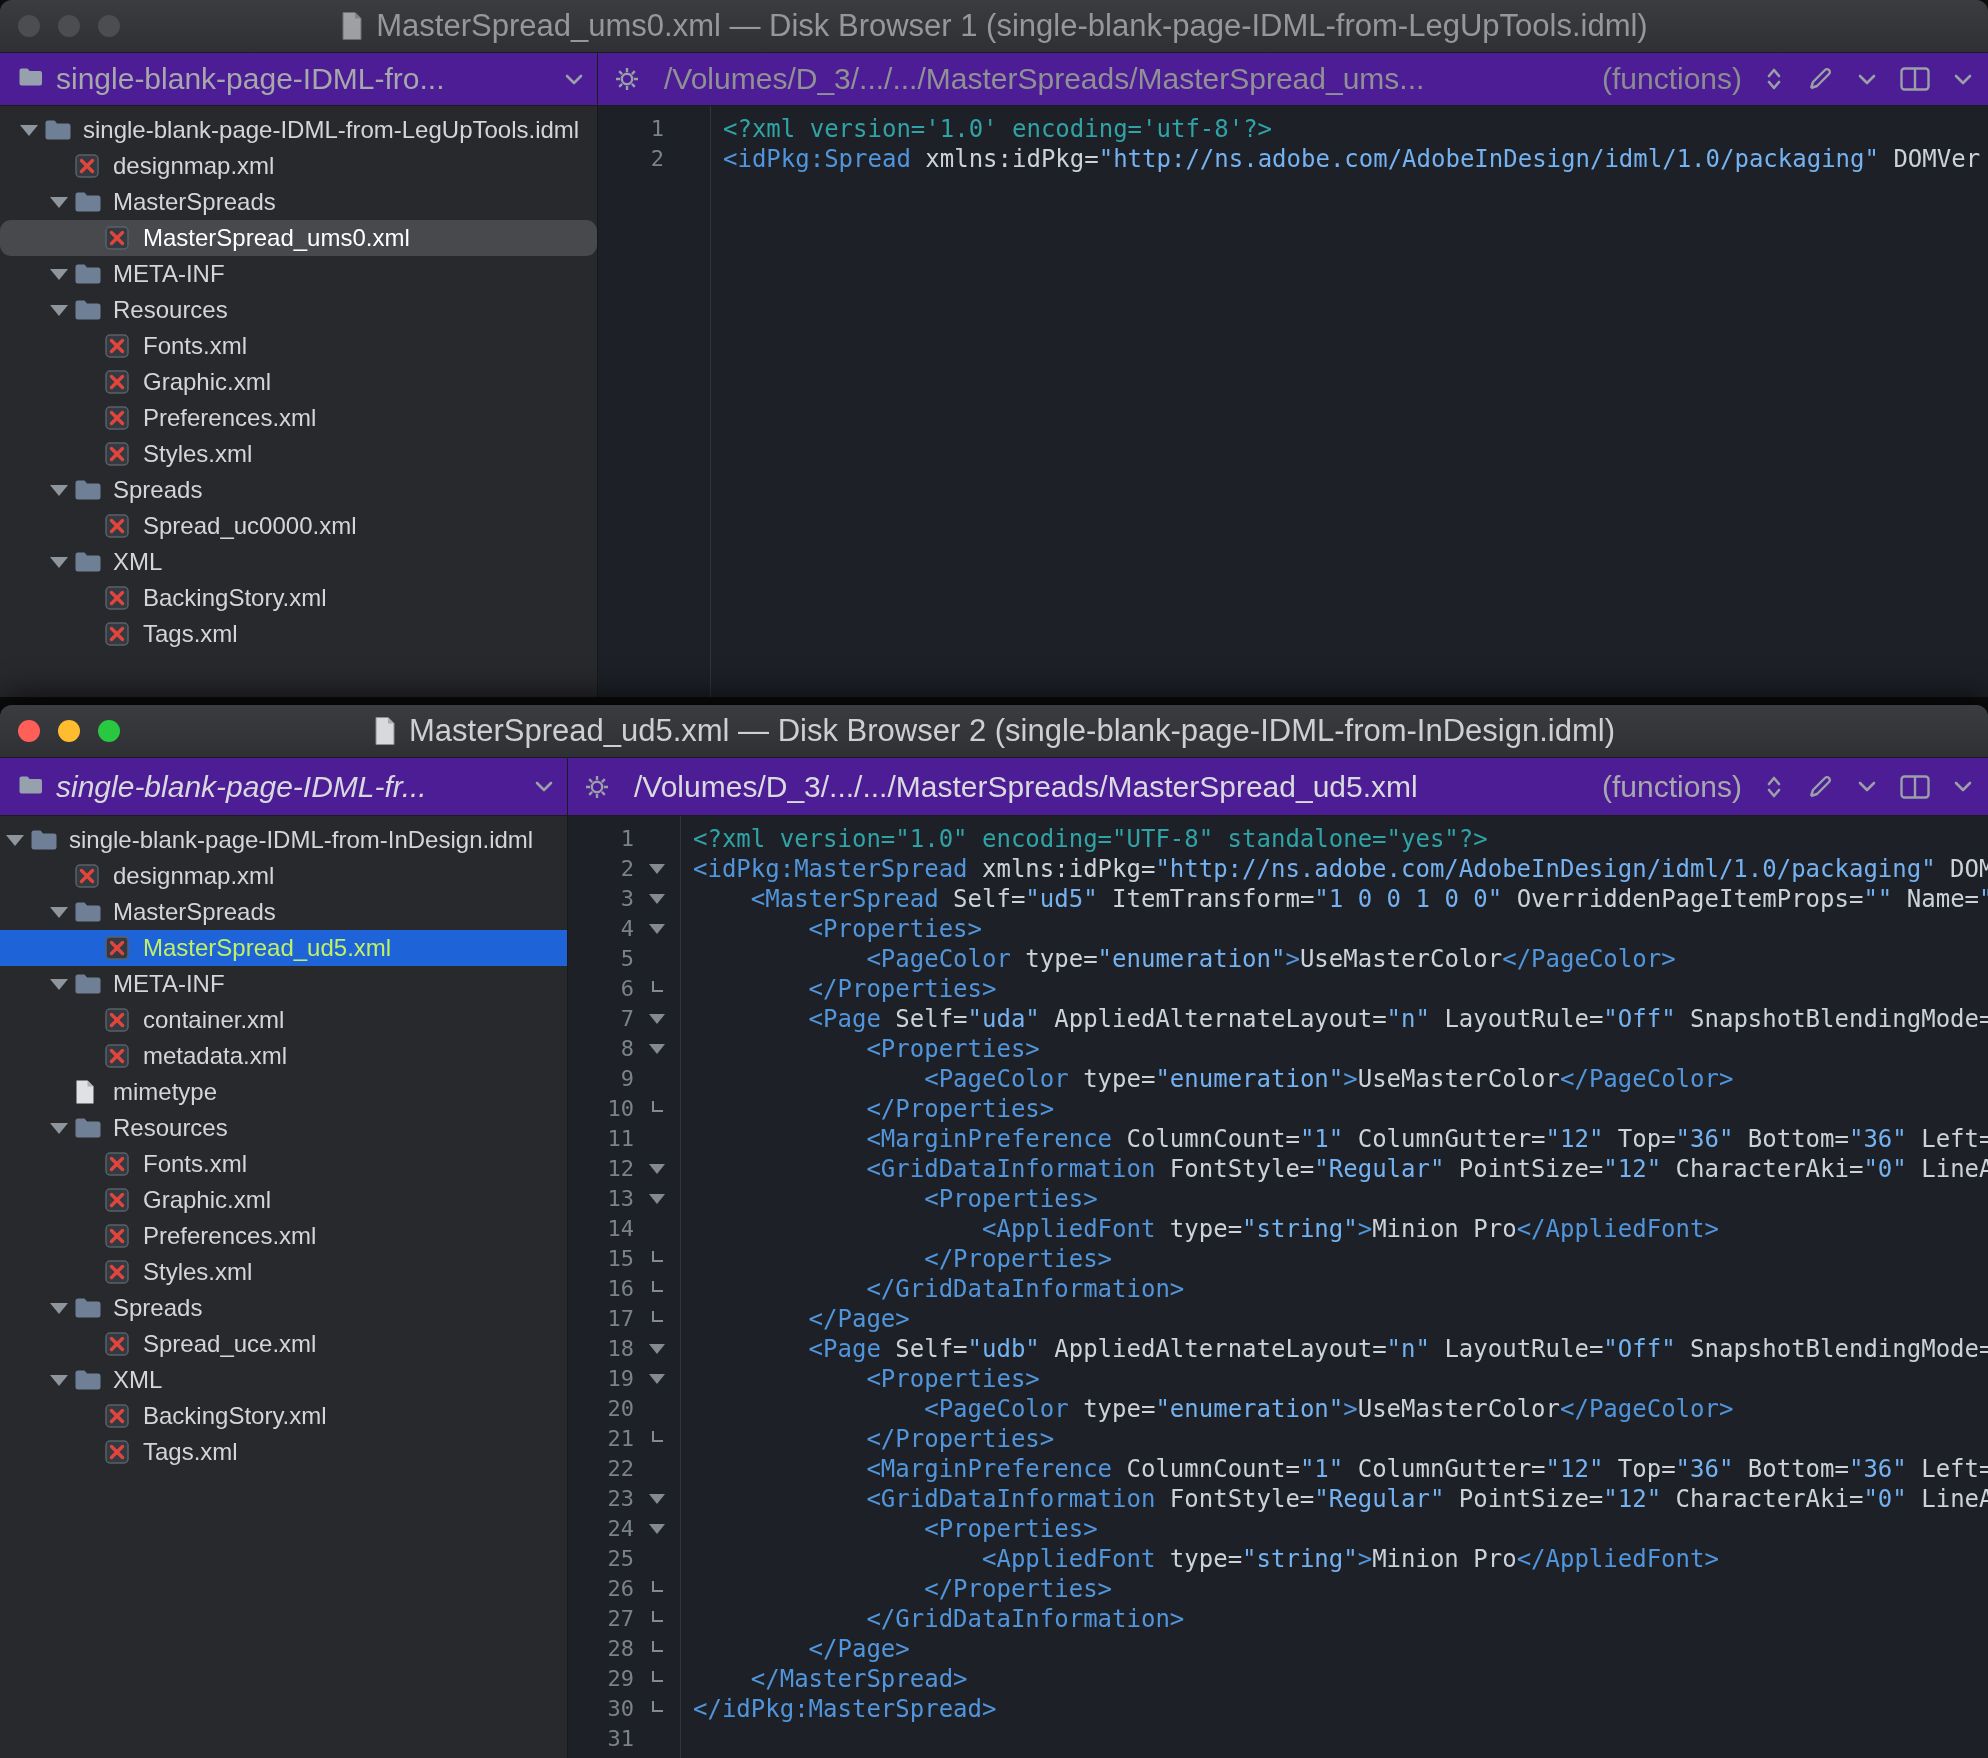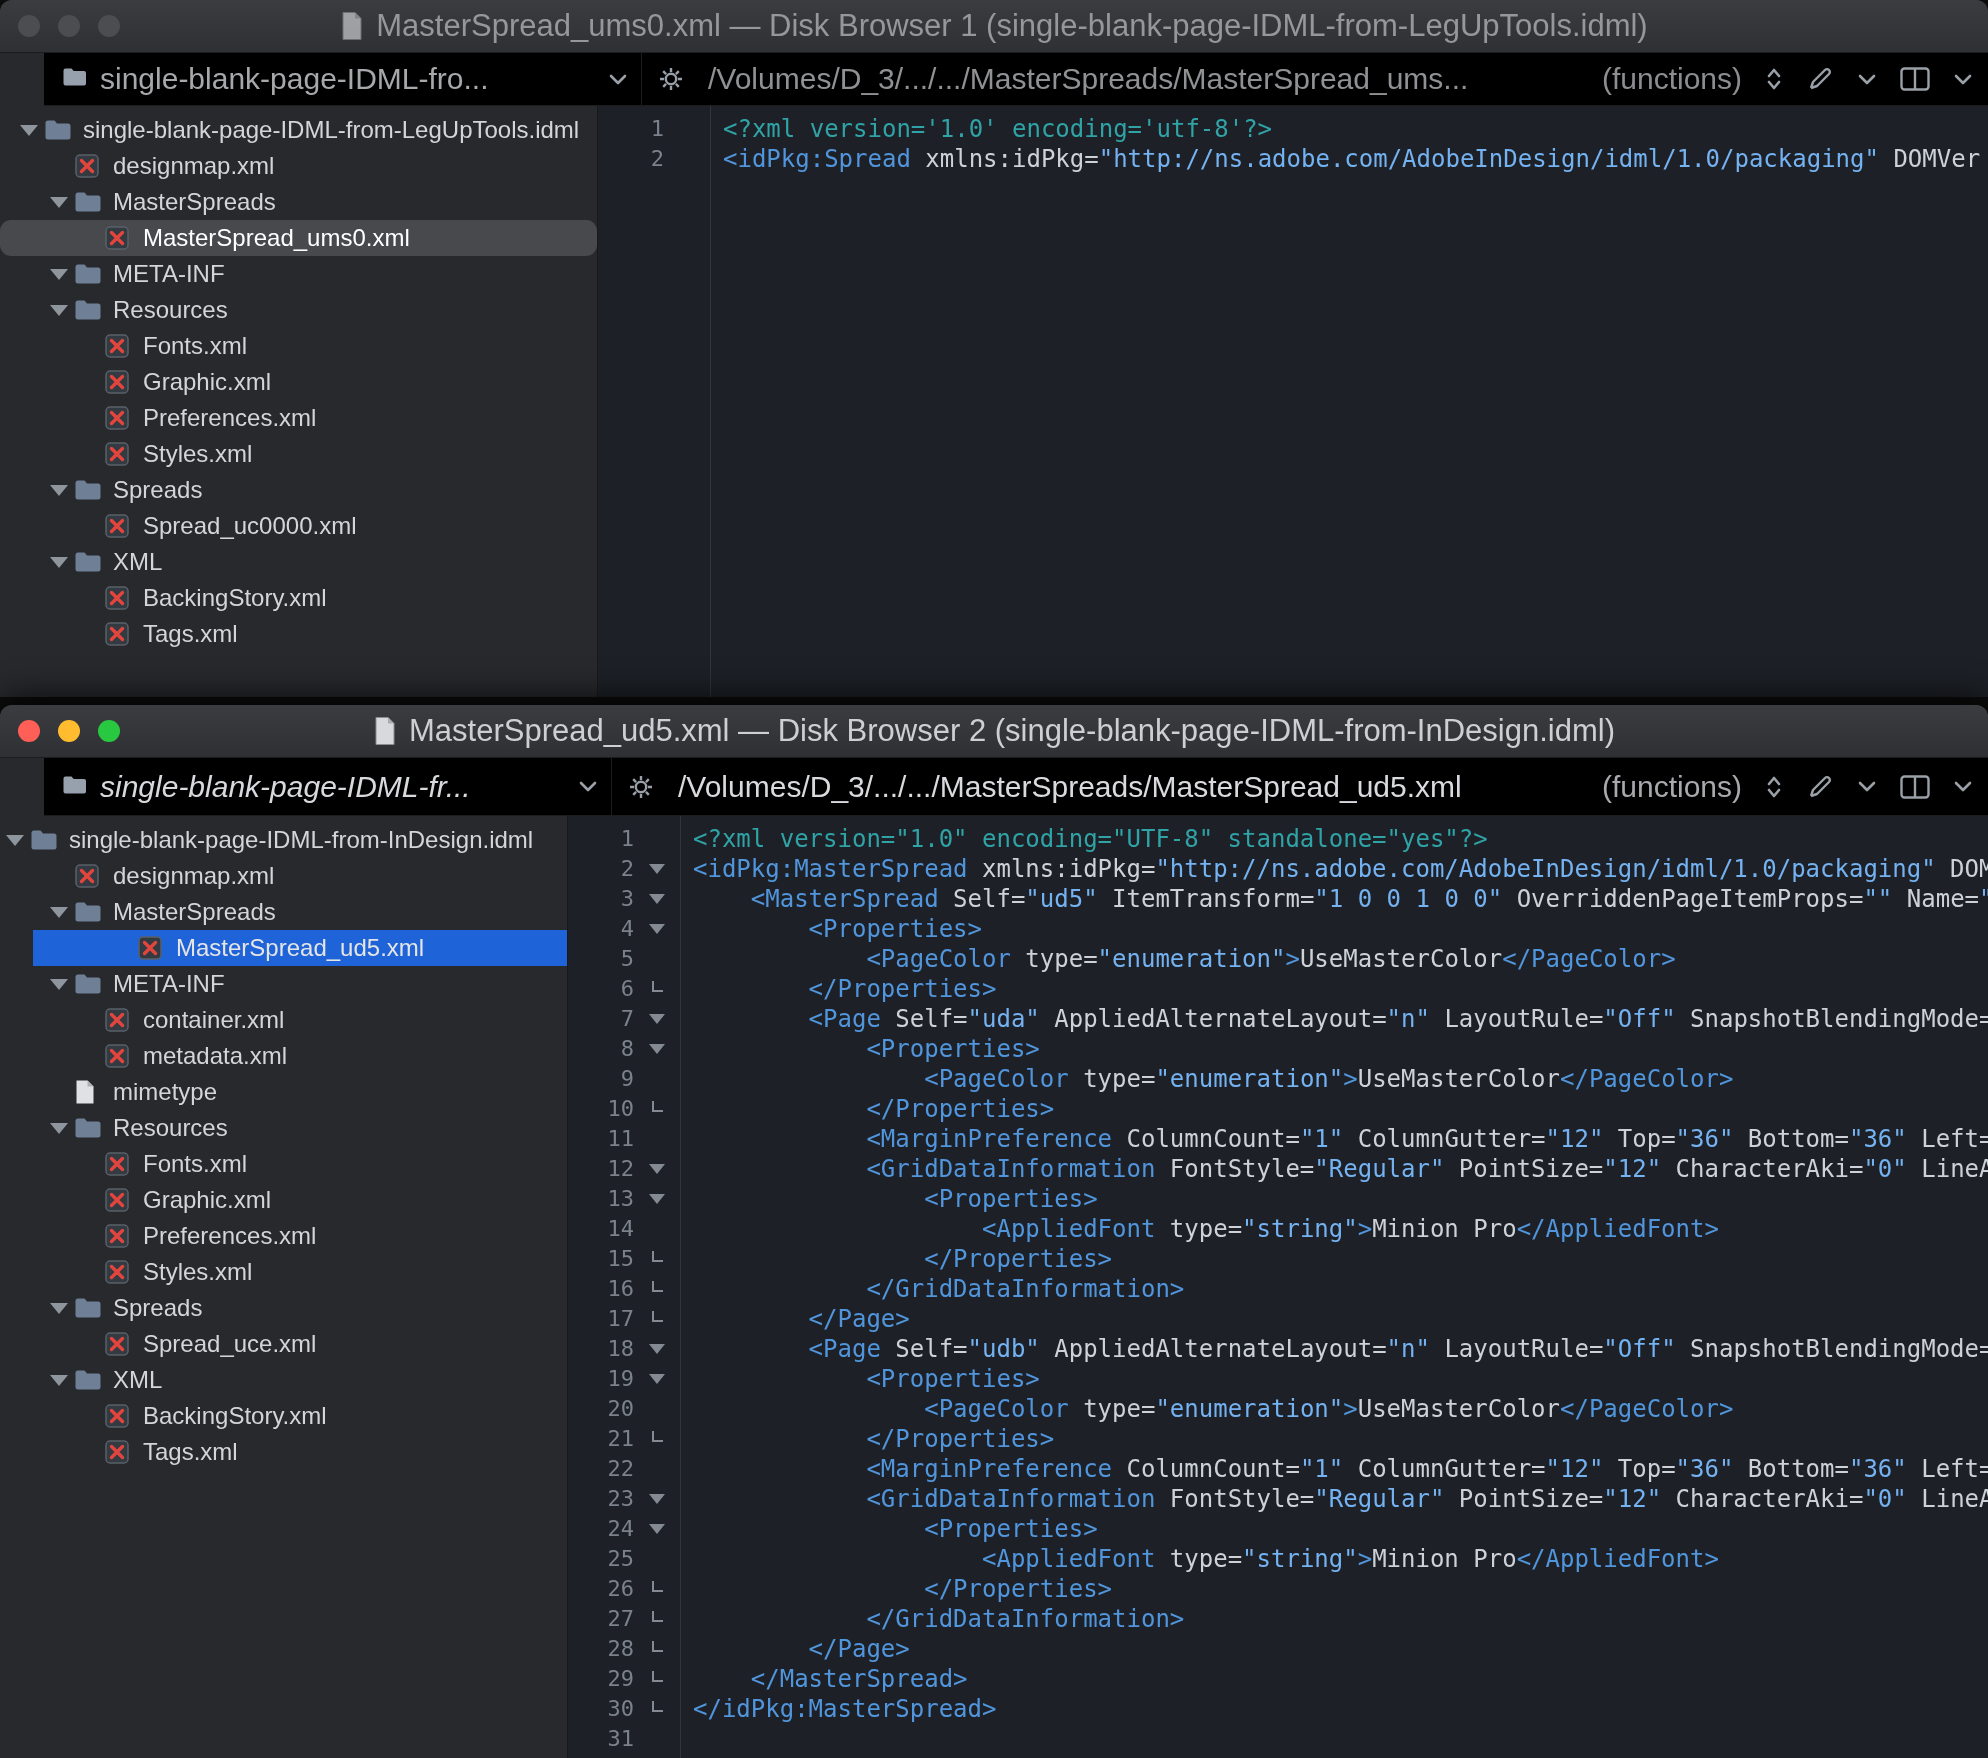--- a/index.html
+++ b/index.html
@@ -14,21 +14,21 @@
   .inactive .tl-btn{background:var(--traffic-inactive);}
   .active .tl-btn:nth-child(1){background:var(--traffic-red);}
   .active .tl-btn:nth-child(2){background:var(--traffic-yellow);}
   .active .tl-btn:nth-child(3){background:var(--traffic-green);}
   .title-wrap{display:flex;align-items:center;gap:12px;max-width:70%;}
   .title{font-size:31px;color:#cdcfd2;white-space:nowrap;overflow:hidden;}
   .inactive .title{color:#95979a;}
   .proxy-icon{display:flex;align-items:center;}
   .inactive .proxy-icon{opacity:.65;}
   
-  .toolbar{background:#000000;border-bottom:1px solid #1b1c1e;display:flex;align-items:stretch;margin-left:44px;}
+  .toolbar{background:#4c1d95;border-bottom:1px solid #1b1c1e;display:flex;align-items:stretch;}
   #w1 .toolbar{height:53px;} #w2 .toolbar{height:58px;}
   .tb-left{display:flex;align-items:center;gap:12px;padding:0 14px 0 18px;border-right:1px solid #1b1c1e;flex:none;}
   #w1 .tb-left{width:598px;} #w2 .tb-left{width:568px;font-style:italic;}
   .tb-name{font-size:30px;color:#d7d9dc;white-space:nowrap;overflow:hidden;flex:1;}
   .inactive .tb-name{color:#a6a8ab;}
   .tb-right{flex:1;display:flex;align-items:center;gap:24px;padding:0 16px;min-width:0;}
   .tb-path{font-size:30px;color:#d8dadd;white-space:nowrap;overflow:hidden;flex:1;}
   .inactive .tb-path{color:#8f9194;}
   .fn-label{font-size:30px;color:#a7a9ac;white-space:nowrap;}
   .inactive .fn-label{color:#8b8d90;}
@@ -36,21 +36,21 @@
   
   .content{display:flex;}
   #w1 .content{height:591px;} #w2 .content{height:942px;}
   .sidebar{background:#28292d;border-right:1px solid #18191b;overflow:hidden;padding-top:6px;flex:none;}
   #w1 .sidebar{width:598px;} #w2 .sidebar{width:568px;}
   .editor{flex:1;background:#1d2127;overflow:hidden;padding-top:8px;position:relative;font-family:"DejaVu Sans Mono","Liberation Mono",monospace;font-size:24px;min-width:0;}
   .editor::before{content:"";position:absolute;left:112px;top:0;bottom:0;width:1px;background:#31353c;}
   
   .tree-row{height:36px;display:flex;align-items:center;font-size:24px;color:#d3d5d8;white-space:nowrap;overflow:hidden;}
   .tree-row.sel-gray{background:var(--selection-gray);color:#ffffff;border-radius:11px;}
-  .tree-row.sel-blue{background:var(--selection-blue);color:#e5e5e5;margin-left:33px;}
+  .tree-row.sel-blue{background:var(--selection-blue);color:#bef264;}
   .tw{width:30px;flex:none;display:flex;align-items:center;justify-content:center;}
   .tri{width:0;height:0;border-left:9px solid transparent;border-right:9px solid transparent;border-top:11px solid #8f959c;}
   .tree-icon{width:30px;flex:none;display:flex;align-items:center;margin-right:9px;}
   
   .code-line{display:flex;height:30px;line-height:30px;white-space:pre;}
   .ln{width:66px;flex:none;text-align:right;color:#7b828b;font-size:22px;}
   .foldcol{width:46px;flex:none;display:flex;align-items:center;justify-content:center;}
   .lc{flex:none;margin-left:13px;}
   .fold-tri{width:0;height:0;border-left:8px solid transparent;border-right:8px solid transparent;border-top:10px solid #848a92;}
   .fold-end{width:11px;height:11px;border-left:2px solid #848a92;border-bottom:2px solid #848a92;margin-top:-5px;}

